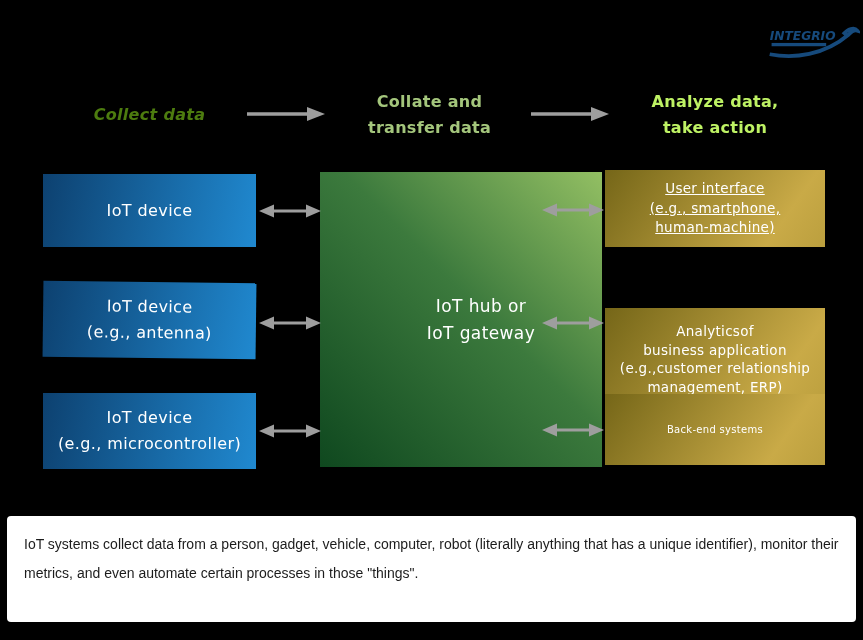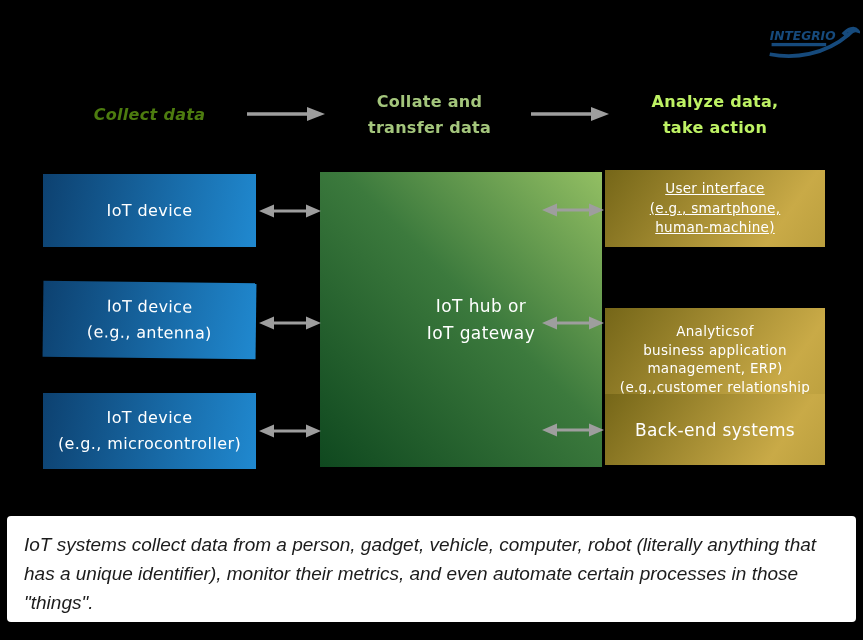--- a/index.html
+++ b/index.html
@@ -28,31 +28,31 @@
         background:linear-gradient(100deg,#0d4170 0%,#2089d0 100%);}
   .b1{top:174px;}
   .b2{top:282px;height:76px;transform:rotate(.7deg);}
   .b3{top:393px;height:76px;}
   .green{left:320px;top:172px;width:242px;height:295px;font-size:17px;line-height:27px;letter-spacing:.4px;
         background:linear-gradient(45deg,#0f481f 0%,#3c7a3d 55%,#93bf63 100%);padding-left:40px;}
   .gold{left:605px;width:220px;letter-spacing:.3px;
         background:linear-gradient(125deg,#756618 0%,#c9aa47 78%,#bb9f3e 100%);}
   .g1{top:170px;height:77px;font-size:13.5px;line-height:19.5px;text-decoration:underline;}
   .g2{top:268px;height:102px;font-size:13.5px;line-height:18.5px;margin-top:40px;}
-  .g3{top:394px;height:71px;font-size:17px;line-height:22px;}
+  .g3{top:394px;height:71px;font-size:10px;line-height:22px;}
   
   .darrow{position:absolute;}
   .la1{left:259px;top:203px;} .la2{left:259px;top:315px;} .la3{left:259px;top:423px;}
   .ra1{left:542px;top:202px;} .ra2{left:542px;top:315px;} .ra3{left:542px;top:422px;}
   
   .caption{
     position:absolute;left:7px;top:516px;width:849px;height:106px;background:#fff;border-radius:4px;
     box-sizing:border-box;padding:14px 17px;
     font-family:"Liberation Sans","DejaVu Sans",sans-serif;
-    font-size:19px;line-height:29px;color:#1c1c1c;font-style:italic;
+    font-size:14px;line-height:29px;color:#1c1c1c;
   }
 </style>
 </head>
 <body>
 
 <div class="stage">
 
   <svg class="logo" viewBox="0 0 96 34" aria-hidden="true">
     <text x="2" y="15" font-size="13" font-weight="bold" font-style="italic" fill="#164a7c">INTEGRIO</text>
     <rect x="4" y="18" width="58" height="3.5" fill="#164a7c"></rect>
@@ -101,22 +101,22 @@
   </div>
 
   <div class="box gold g1">
     <span>User interface</span>
     <span>(e.g., smartphone,</span>
     <span>human-machine)</span>
   </div>
   <div class="box gold g2">
     <span>Analyticsof</span>
     <span>business application</span>
+    <span>(e.g.,customer relationship</span>
     <span>management, ERP)</span>
-    <span>(e.g.,customer relationship</span>
   </div>
   <div class="box gold g3">
     <span>Back-end systems</span>
   </div>
 
   <svg class="darrow la1" width="62" height="16">
     <line x1="12" y1="8" x2="50" y2="8" stroke="#9e9e9e" stroke-width="3"></line>
     <polygon points="15,1.5 15,14.5 0,8" fill="#9e9e9e"></polygon>
     <polygon points="47,1.5 47,14.5 62,8" fill="#9e9e9e"></polygon>
   </svg>

